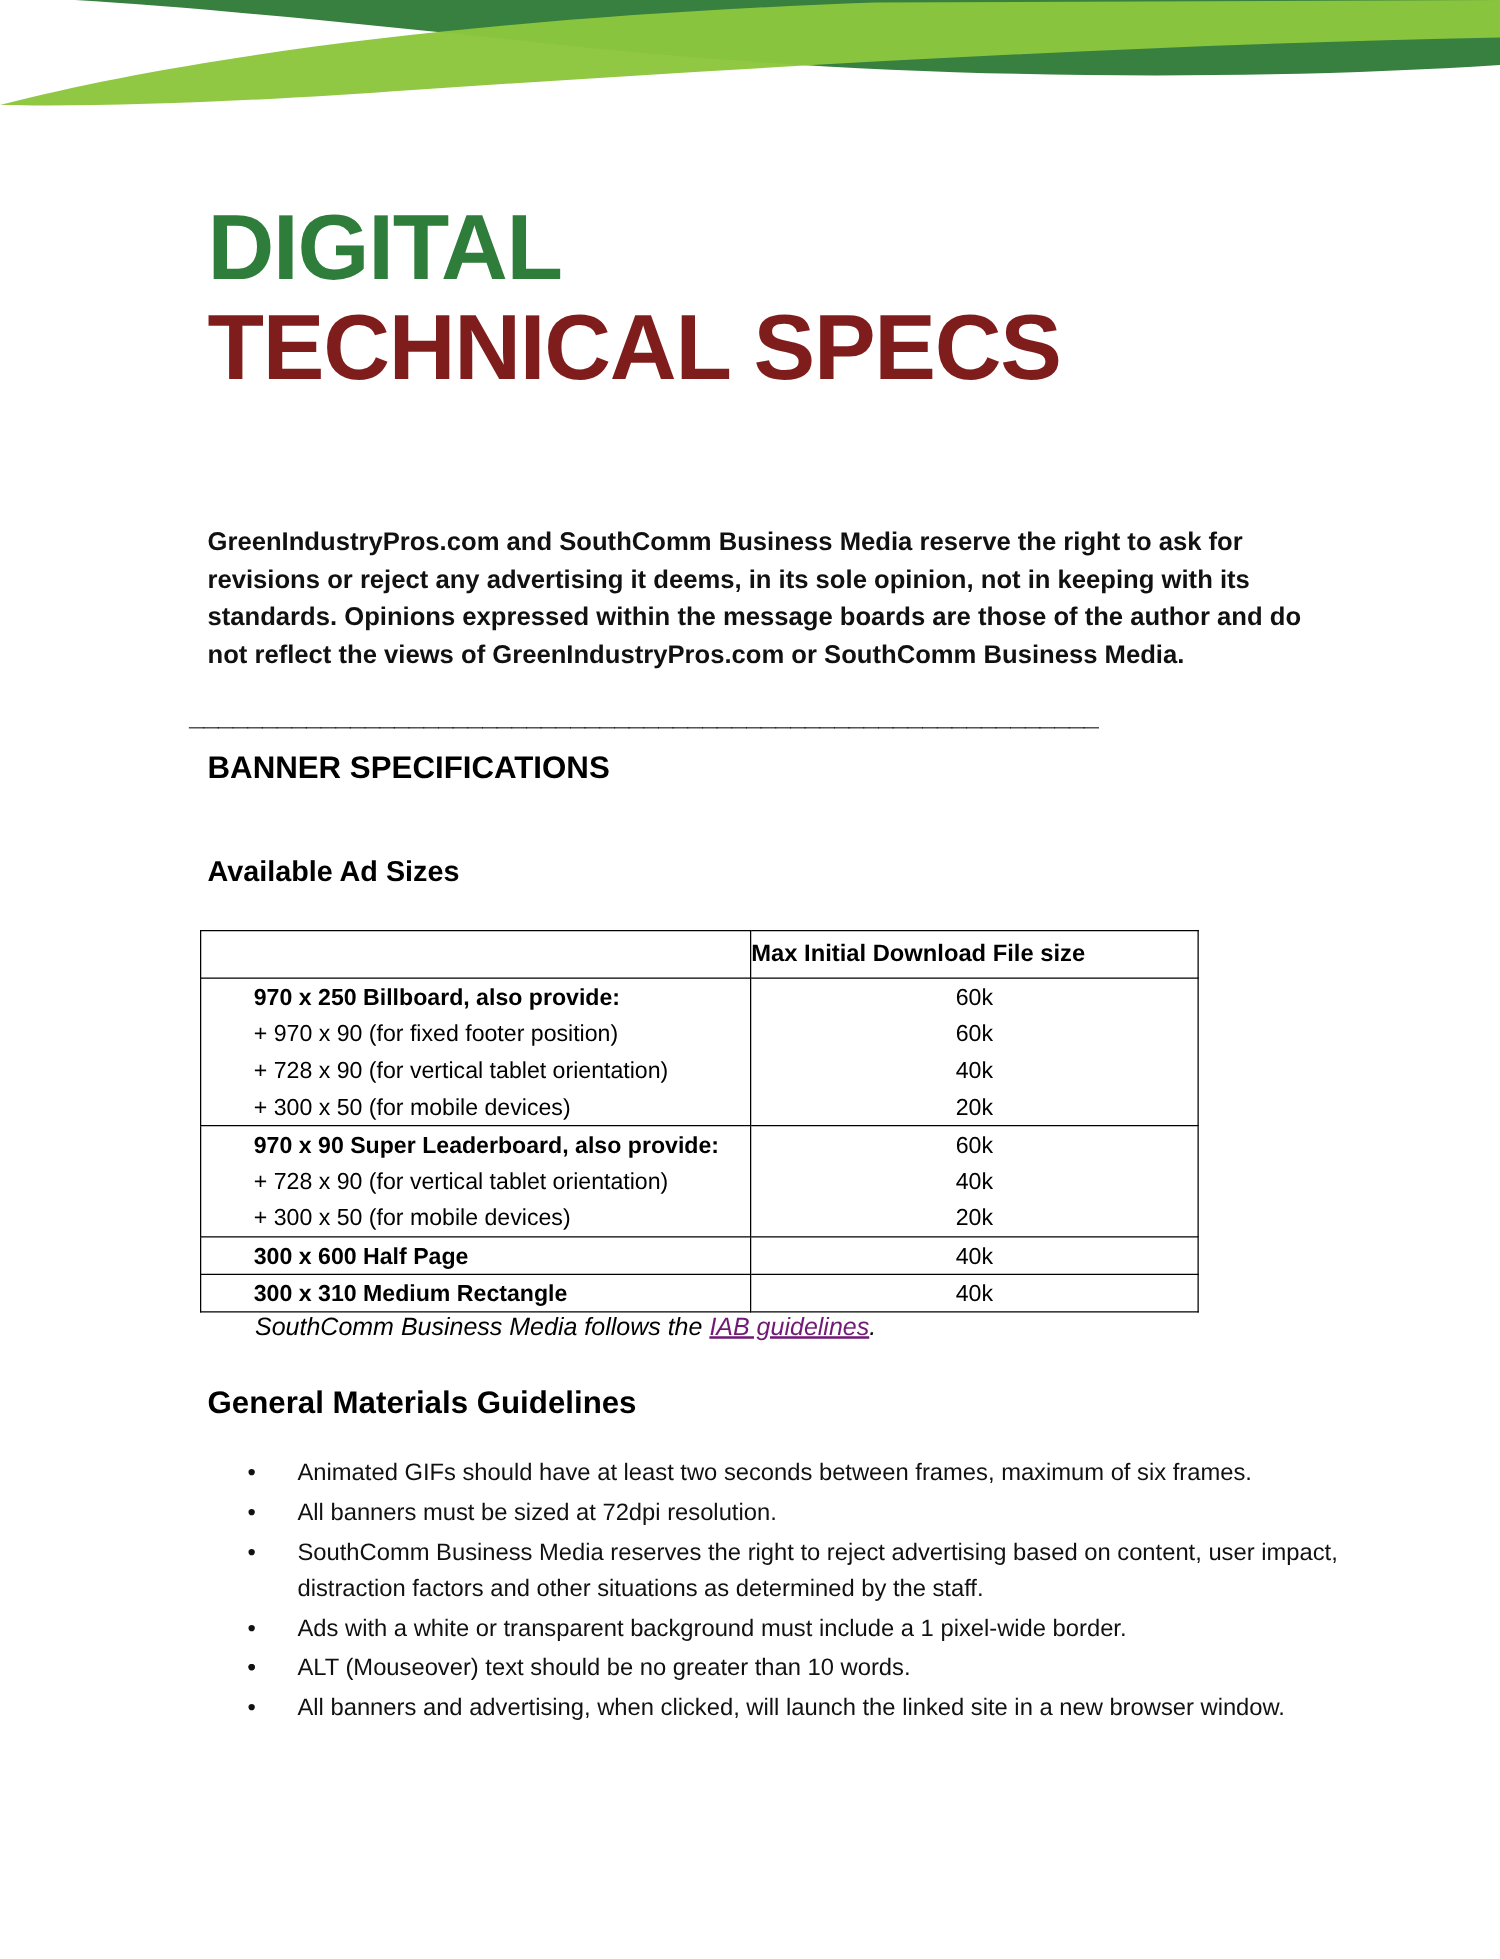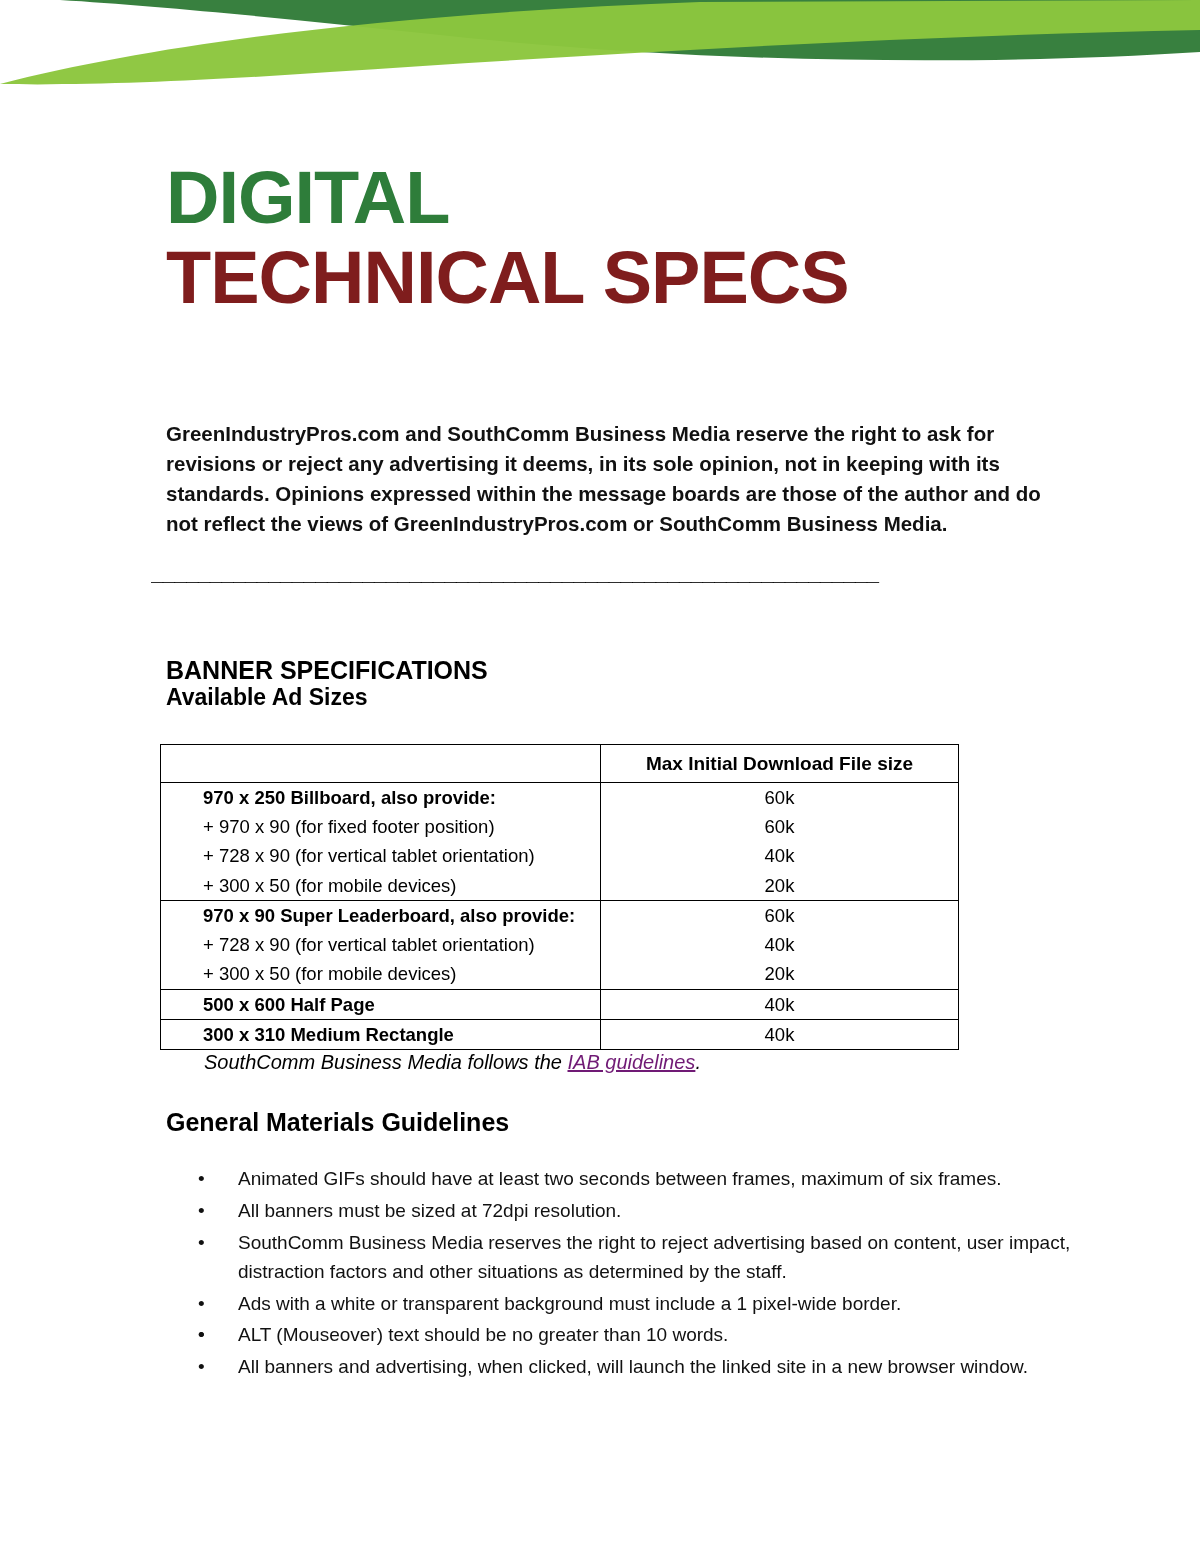--- a/index.html
+++ b/index.html
@@ -81,21 +81,21 @@
     line-height: 1;
   }
 
   .section-heading {
     position: absolute;
     left: 166px;
     font-size: 25px;
     font-weight: bold;
     color: #000;
   }
-  .section-heading.banner-specs { top: 656px; }
+  .section-heading.banner-specs { top: 600px; }
 
   .sub-heading {
     position: absolute;
     left: 166px;
     font-size: 23px;
     font-weight: bold;
     color: #000;
   }
   .sub-heading.ad-sizes { top: 684px; }
   .sub-heading.gen-guidelines { top: 1108px; font-size: 25px; }
@@ -112,21 +112,21 @@
   .specs-table td, .specs-table th {
     border: 1.6px solid #000;
     padding: 0;
     vertical-align: middle;
   }
   .specs-table col.c1 { width: 440px; }
   .specs-table col.c2 { width: 358px; }
 
   .th-blank { height: 38px; }
   .th-label {
-    text-align: center;
+    text-align: left;
     font-size: 19px;
     font-weight: bold;
     height: 38px;
     padding: 4px 0;
   }
 
   .group-cell { padding: 3px 0 6px 0; }
   .group-cell .line {
     font-size: 18.5px;
     line-height: 1.58;
@@ -251,21 +251,21 @@
         </td>
         <td class="size-cell">
           <div class="line">60k</div>
           <div class="line">40k</div>
           <div class="line">20k</div>
         </td>
       </tr>
 
       <tr>
         <td class="group-cell">
-          <div class="line head">500 x 600 Half Page</div>
+          <div class="line head">300 x 600 Half Page</div>
         </td>
         <td class="size-cell">
           <div class="line">40k</div>
         </td>
       </tr>
 
       <tr>
         <td class="group-cell">
           <div class="line head">300 x 310 Medium Rectangle</div>
         </td>

